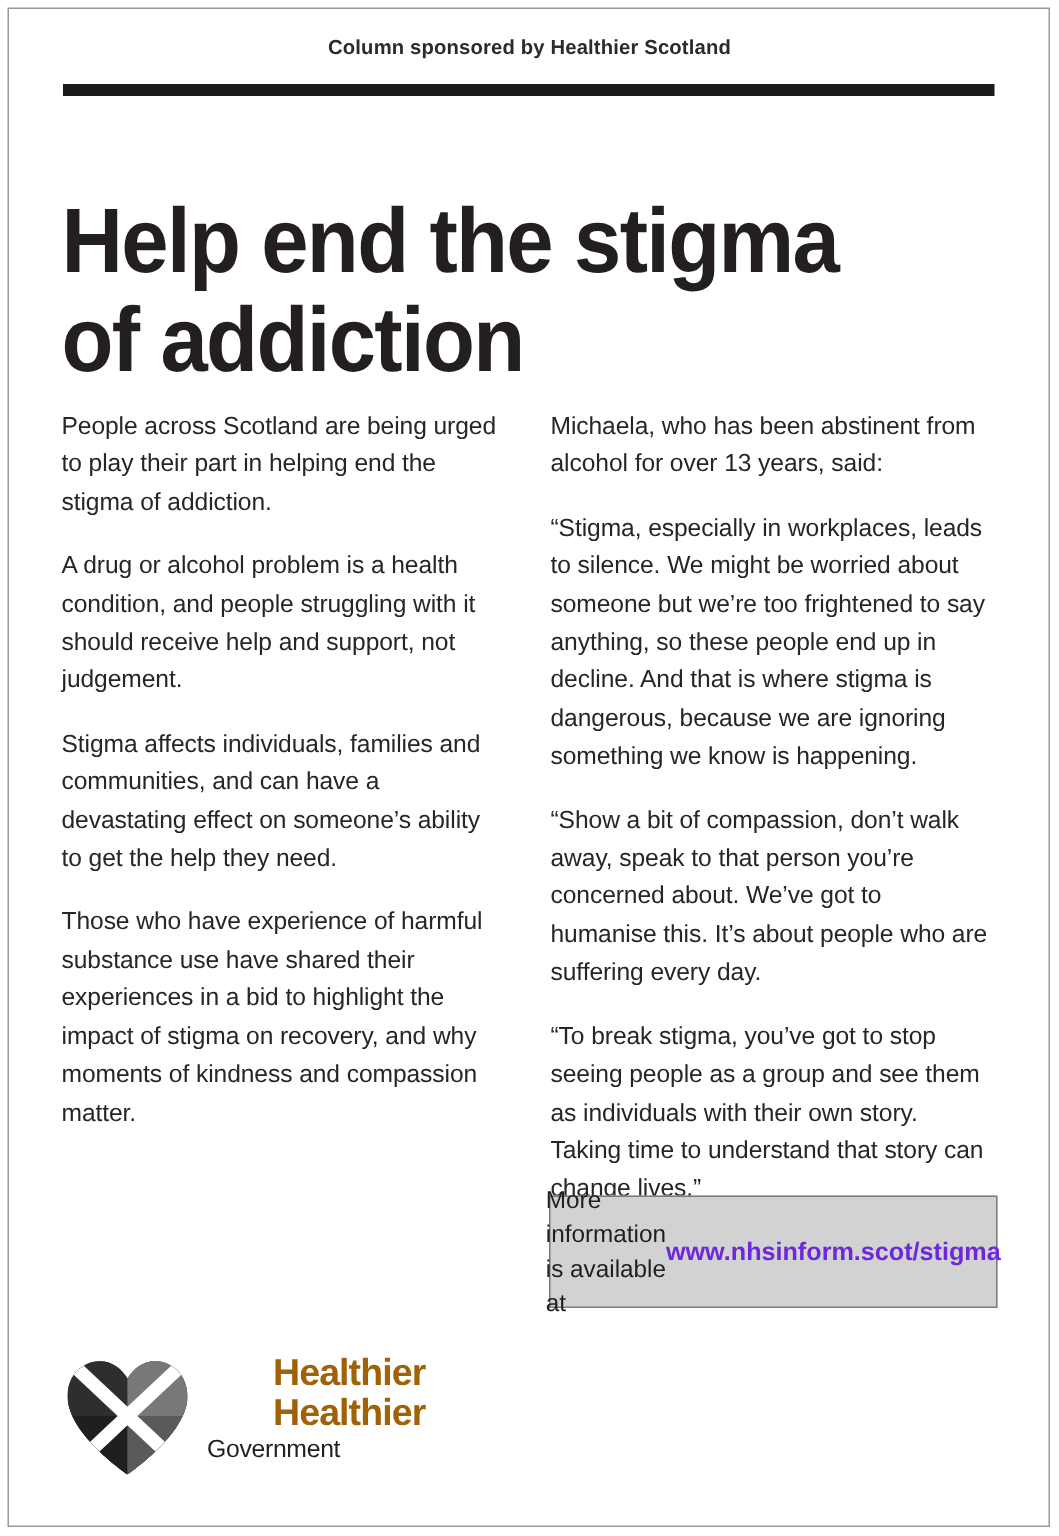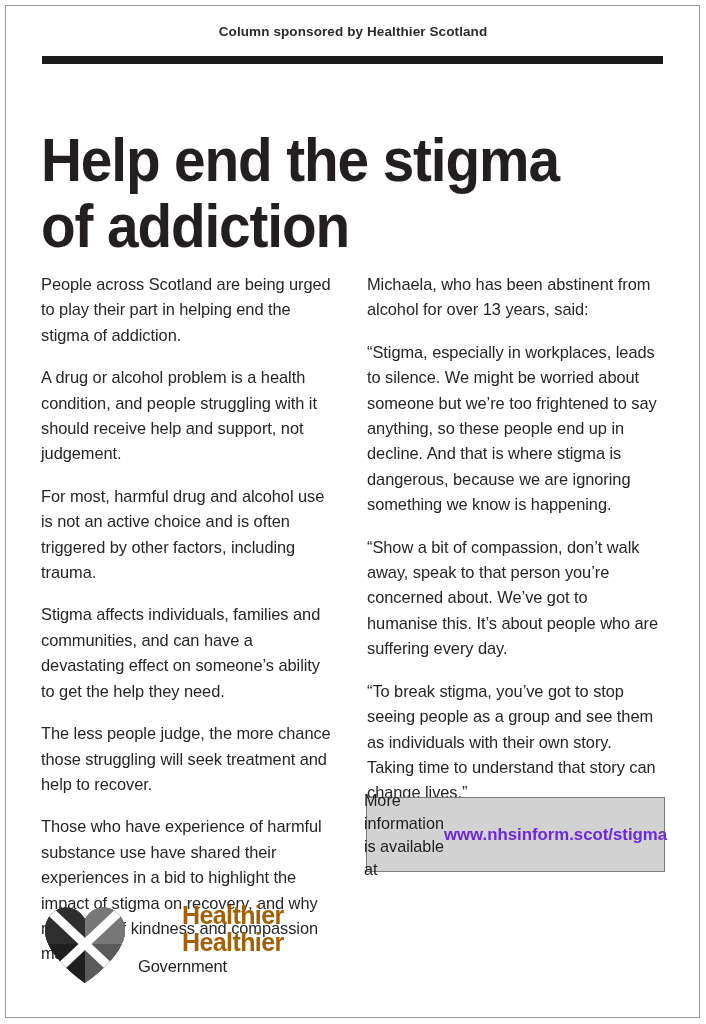--- a/index.html
+++ b/index.html
@@ -168,23 +168,21 @@
   <div class="rule-heavy"></div>
 
   <h1 class="headline">
     <span class="hl-line">Help end the stigma</span>
     <span class="hl-line">of addiction</span>
   </h1>
 
   <div class="col col-left">
     <p>People across Scotland are being urged to play their part in helping end the stigma of addiction.</p>
     <p>A drug or alcohol problem is a health condition, and people struggling with it should receive help and support, not judgement.</p>
-    <p>For most, harmful drug and alcohol use is not an active choice and is often triggered by other factors, including trauma.</p>
     <p>Stigma affects individuals, families and communities, and can have a devastating effect on someone’s ability to get the help they need.</p>
-    <p>The less people judge, the more chance those struggling will seek treatment and help to recover.</p>
     <p>Those who have experience of harmful substance use have shared their experiences in a bid to highlight the impact of stigma on recovery, and why moments of kindness and compassion matter.</p>
   </div>
 
   <div class="col col-right">
     <p>Michaela, who has been abstinent from alcohol for over 13 years, said:</p>
     <p>“Stigma, especially in workplaces, leads to silence. We might be worried about someone but we’re too frightened to say anything, so these people end up in decline. And that is where stigma is dangerous, because we are ignoring something we know is happening.</p>
     <p>“Show a bit of compassion, don’t walk away, speak to that person you’re concerned about. We’ve got to humanise this. It’s about people who are suffering every day.</p>
     <p>“To break stigma, you’ve got to stop seeing people as a group and see them as individuals with their own story. Taking time to understand that story can change lives.”</p>
   </div>
 

